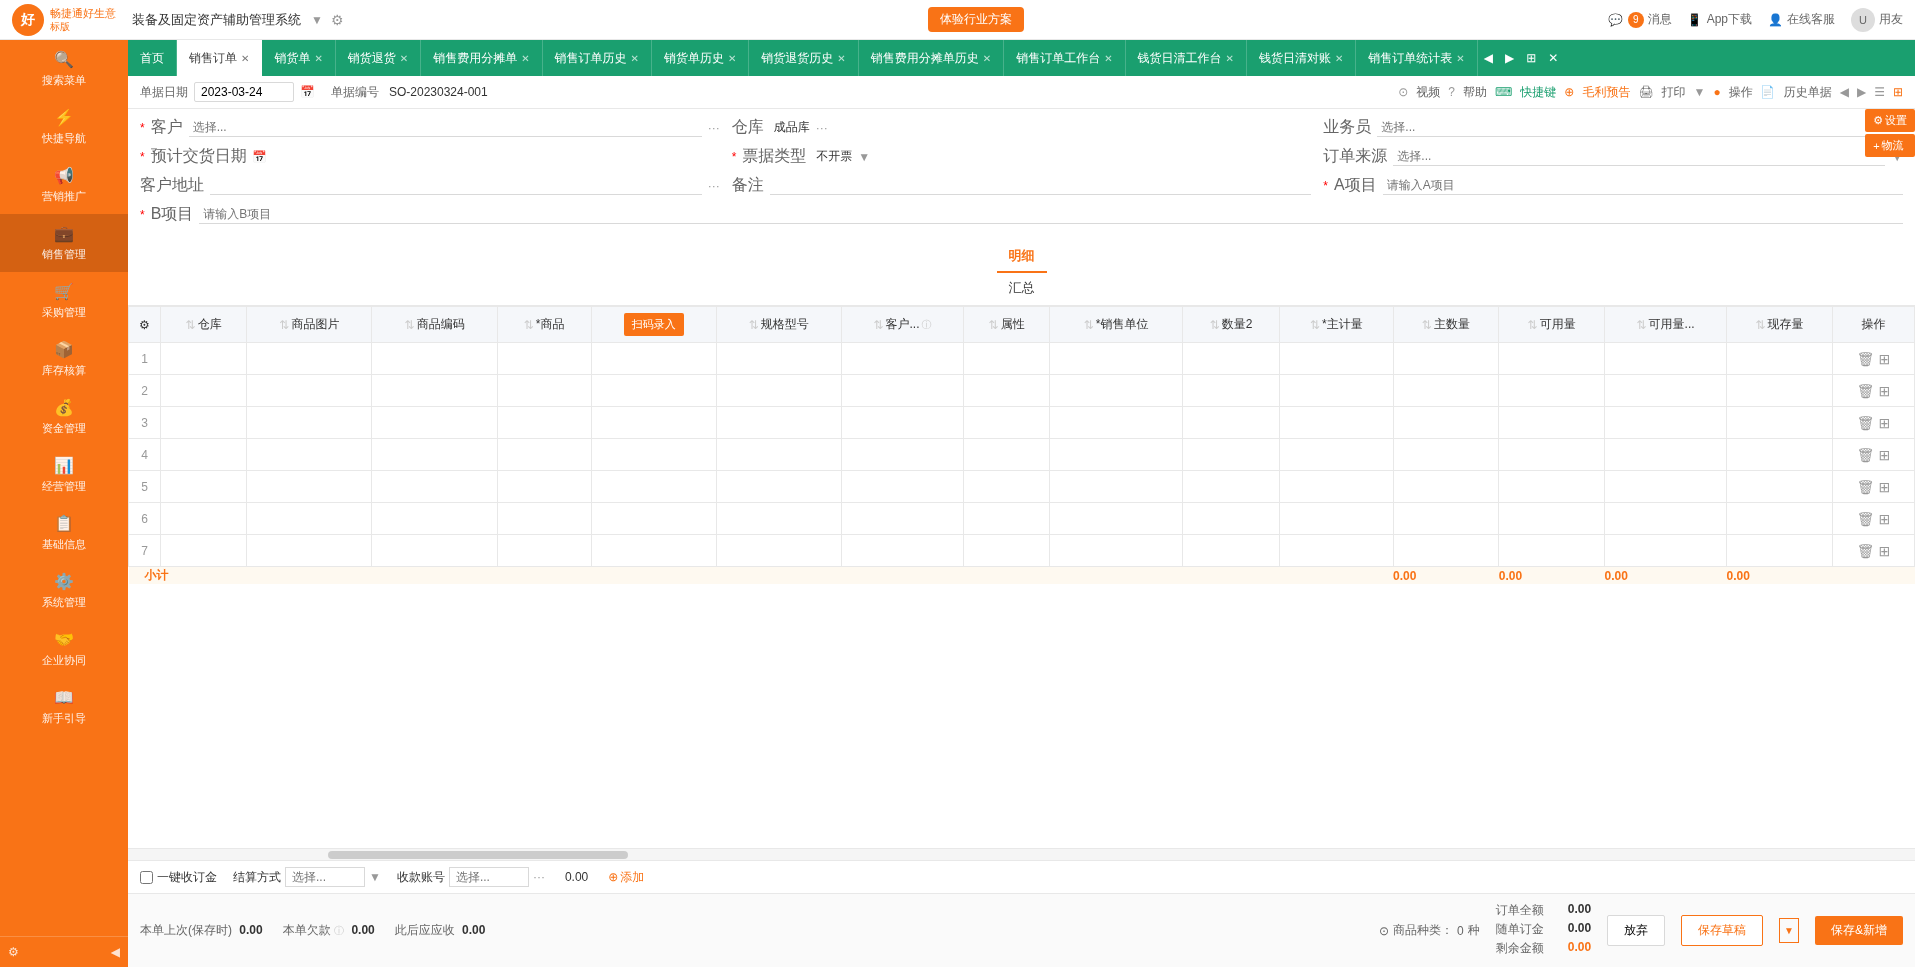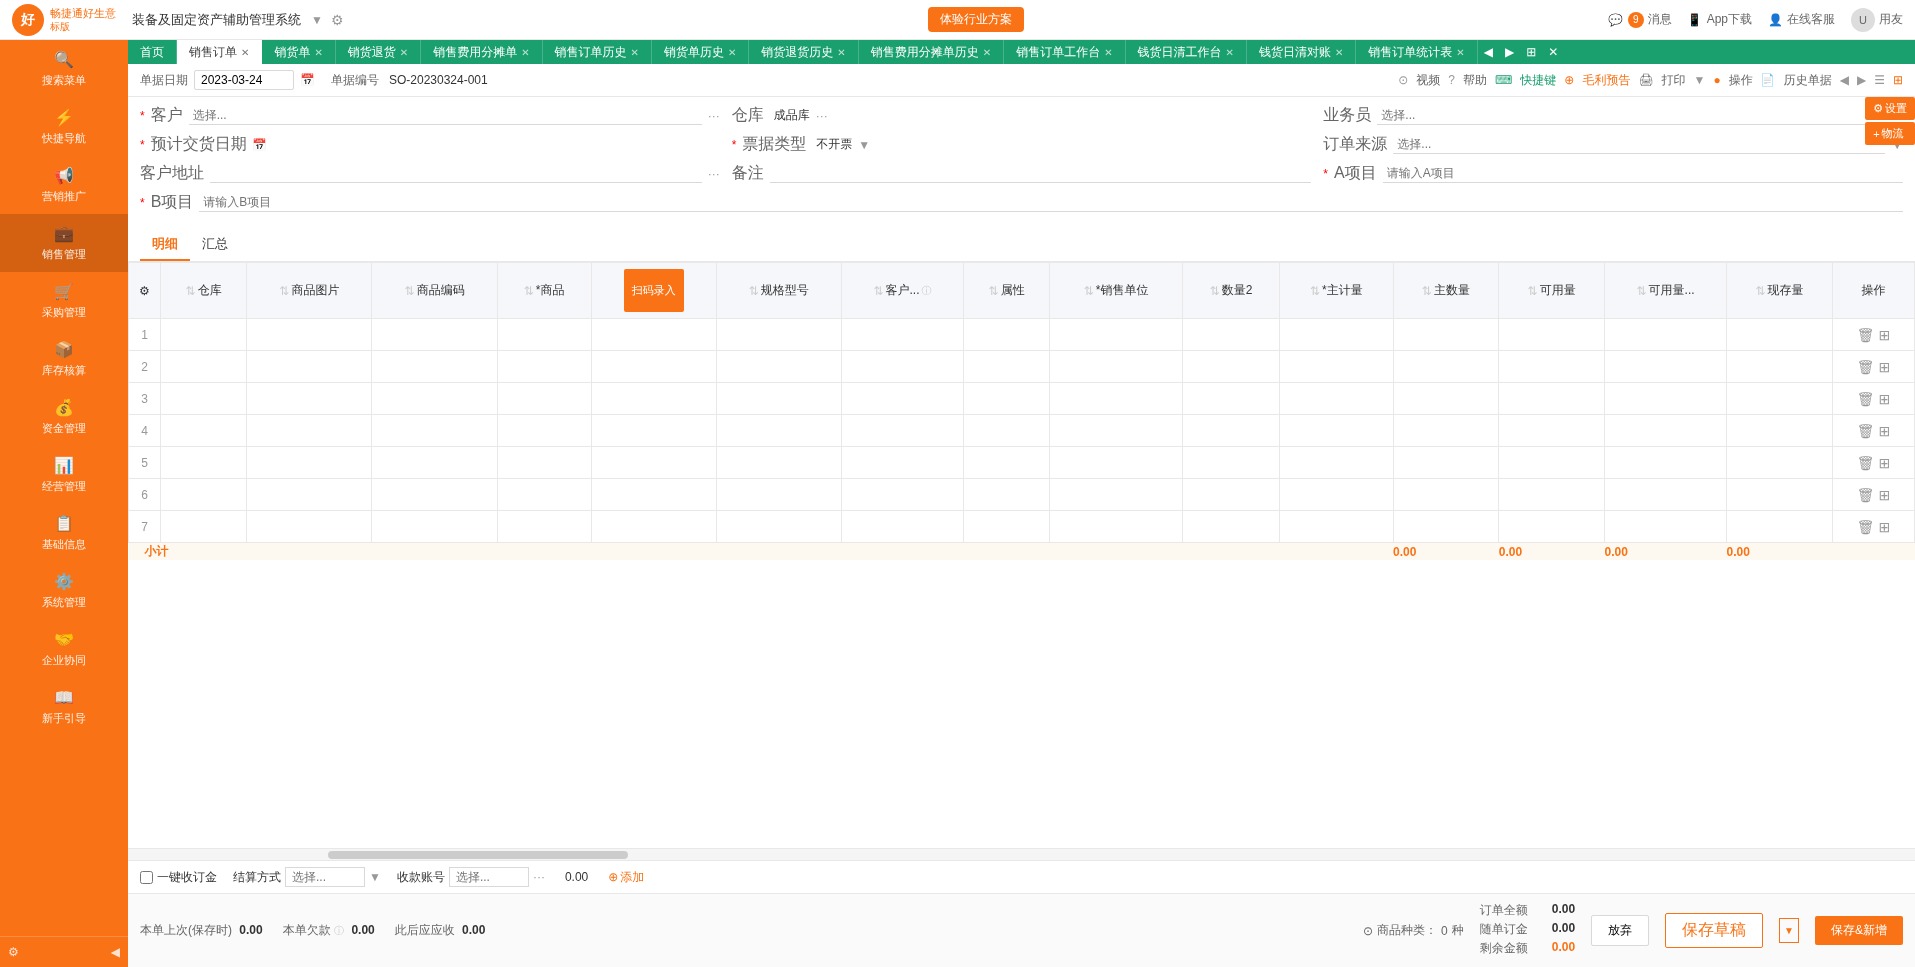--- a/index.html
+++ b/index.html
@@ -16,21 +16,21 @@
     .top-bar-left { display: flex; align-items: center; gap: 8px; }
     .logo-area { display: flex; align-items: center; gap: 6px; }
     .logo-icon { width: 32px; height: 32px; background: #f97316; border-radius: 50%; display: flex; align-items: center; justify-content: center; color: white; font-size: 14px; font-weight: bold; }
     .logo-text { font-size: 11px; color: #f97316; line-height: 1.3; }
     .btn-industry { background: #f97316; color: white; border: none; padding: 4px 12px; border-radius: 4px; cursor: pointer; font-size: 12px; }
     .top-bar-right { display: flex; align-items: center; gap: 16px; color: #666; font-size: 12px; }
     .top-right-item { display: flex; align-items: center; gap: 4px; cursor: pointer; }
     .badge { background: #f97316; color: white; border-radius: 50%; width: 16px; height: 16px; font-size: 10px; display: flex; align-items: center; justify-content: center; }
 
     
-    .nav-tabs { height: 24px; background: #1a9f6f; display: flex; align-items: stretch; flex-shrink: 0; overflow: hidden; }
+    .nav-tabs { height: 36px; background: #1a9f6f; display: flex; align-items: stretch; flex-shrink: 0; overflow: hidden; }
     .nav-tab { padding: 0 12px; display: flex; align-items: center; gap: 4px; color: #fff; cursor: pointer; font-size: 12px; white-space: nowrap; border-right: 1px solid rgba(255,255,255,0.2); }
     .nav-tab.active { background: #fff; color: #404040; }
     .nav-tab-close { opacity: 0.7; font-size: 10px; }
     .nav-tab-nav { display: flex; align-items: center; padding: 0 6px; color: #fff; cursor: pointer; }
     .sidebar-item { display: flex; flex-direction: column; align-items: center; padding: 10px 4px; cursor: pointer; color: rgba(255,255,255,0.9); font-size: 11px; gap: 4px; }
     .sidebar-item.active { background: rgba(255,255,255,0.25); }
     .sidebar-item-icon { font-size: 16px; }
     .sidebar-bottom { margin-top: auto; border-top: 1px solid rgba(255,255,255,0.2); }
 
     
@@ -43,31 +43,31 @@
     
     .form-body { padding: 8px 12px; background: #fff; flex-shrink: 0; }
     .form-row { display: flex; align-items: center; margin-bottom: 8px; gap: 12px; }
     .field-group { display: flex; align-items: center; gap: 6px; flex: 1; }
     .field-label { color: #666; font-size: 16px; white-space: nowrap; }
     .field-required { color: red; }
     .field-input { flex: 1; border: none; border-bottom: 1px solid #d9d9d9; padding: 2px 4px; font-size: 12px; color: #999; min-width: 80px; }
     .field-more { color: #999; cursor: pointer; }
 
     
-    .detail-tabs { display: flex; align-items: center; border-bottom: 1px solid #e8e8e8; padding: 0 12px; background: #fff; flex-shrink: 0; }
+    .detail-tabs { display: flex; align-items: center; border-bottom: 1px solid #e8e8e8; padding: 0 12px; background: #fff; flex-shrink: 0; flex-direction: column; }
     .detail-tab { padding: 6px 12px; cursor: pointer; font-size: 13px; border-bottom: 2px solid transparent; }
     .detail-tab.active { color: #f97316; border-bottom-color: #f97316; font-weight: bold; }
 
     
     .table-wrapper { flex: 1; overflow: auto; background: #fff; }
     table { width: 100%; border-collapse: collapse; font-size: 12px; }
     table thead th { background: #f5f7fa; border: 1px solid #e8e8e8; padding: 6px 8px; text-align: center; white-space: nowrap; color: #333; font-weight: normal; position: sticky; top: 0; z-index: 10; }
     table tbody td { border: 1px solid #e8e8e8; padding: 4px 8px; text-align: center; height: 32px; }
     .row-num { color: #999; }
-    .scan-btn { background: #f97316; color: white; border: none; padding: 14px 8px; border-radius: 2px; cursor: pointer; font-size: 11px; }
+    .scan-btn { background: #f97316; color: white; border: none; padding: 4px 8px; border-radius: 2px; cursor: pointer; font-size: 11px; }
     .subtotal-row { background: #fef9f0; }
     .subtotal-row td { color: #f97316; font-weight: bold; }
     .action-icons { display: flex; gap: 4px; justify-content: center; }
     .action-icon { cursor: pointer; color: #999; font-size: 14px; }
 
     
     .form-footer { padding: 6px 12px; background: #fff; border-top: 1px solid #e8e8e8; display: flex; align-items: center; gap: 16px; flex-shrink: 0; }
     .footer-checkbox { display: flex; align-items: center; gap: 4px; }
     .footer-field { display: flex; align-items: center; gap: 4px; }
     .footer-add { color: #f97316; cursor: pointer; display: flex; align-items: center; gap: 2px; }
@@ -75,21 +75,21 @@
     
     .bottom-bar { padding: 8px 12px; background: #fafafa; border-top: 1px solid #e8e8e8; display: flex; align-items: center; justify-content: space-between; flex-shrink: 0; }
     .bottom-left { display: flex; gap: 20px; font-size: 12px; color: #666; }
     .bottom-right { display: flex; align-items: center; gap: 16px; }
     .order-summary { text-align: right; font-size: 12px; }
     .summary-row { display: flex; justify-content: space-between; gap: 24px; margin-bottom: 2px; }
     .summary-label { color: #666; }
     .summary-value { color: #333; font-weight: bold; }
     .summary-value.orange { color: #f97316; }
     .btn-discard { border: 1px solid #d9d9d9; background: #fff; padding: 6px 16px; border-radius: 2px; cursor: pointer; font-size: 12px; }
-    .btn-save-draft { border: 1px solid #f97316; background: #fff; color: #f97316; padding: 6px 16px; border-radius: 2px; cursor: pointer; font-size: 16px; }
+    .btn-save-draft { border: 1px solid #f97316; background: #fff; color: #f97316; padding: 6px 16px; border-radius: 2px; cursor: pointer; font-size: 12px; }
     .btn-save-new { background: #f97316; color: white; border: none; padding: 6px 16px; border-radius: 2px; cursor: pointer; font-size: 12px; }
     .goods-count { color: #666; cursor: pointer; display: flex; align-items: center; gap: 4px; }
 
     
     .scroll-bar-area { height: 12px; background: #f5f5f5; border-top: 1px solid #e8e8e8; }
     .scroll-bar-thumb { height: 8px; width: 300px; background: #ccc; border-radius: 4px; margin: 2px 200px; }
 
     .th-sort { display: flex; align-items: center; gap: 2px; justify-content: center; }
   </style>
 </head>

